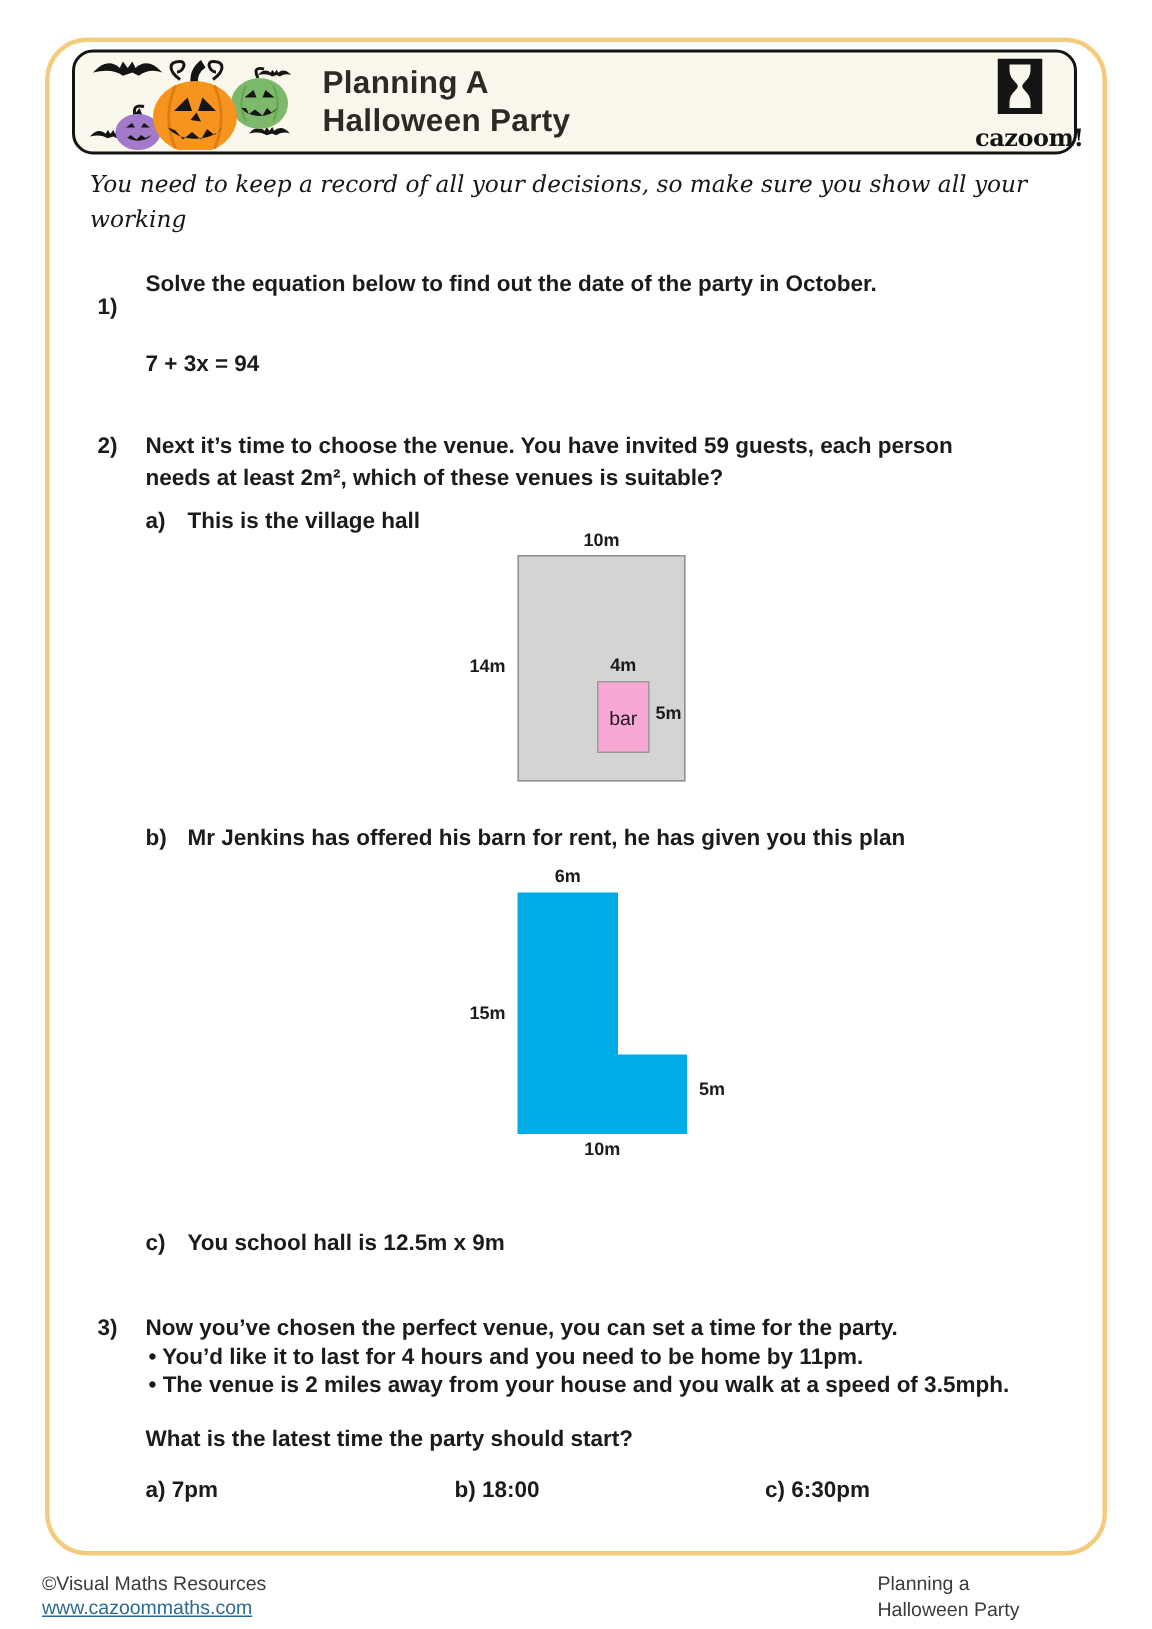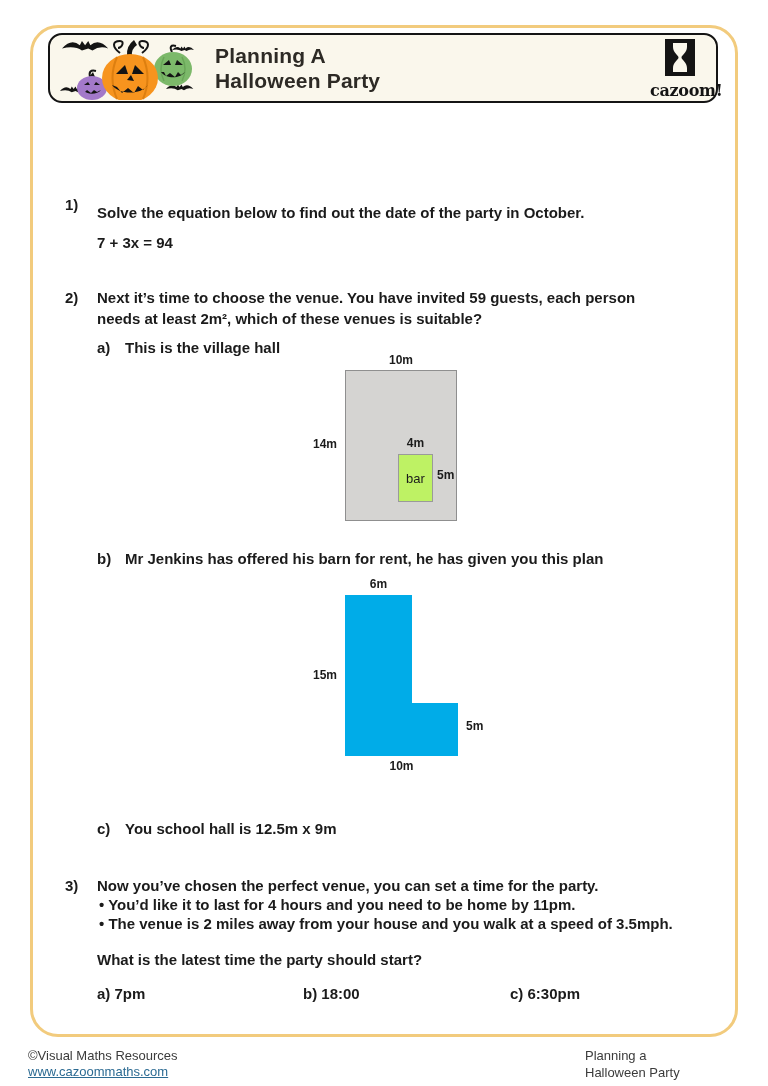--- a/index.html
+++ b/index.html
@@ -39,21 +39,21 @@
   .qnum{font-weight:700;font-size:15px;}
   .qtext{font-weight:700;font-size:15px;}
   .dim-label{font-weight:700;font-size:12px;}
   
   .hall-rect{
     left:345px;top:370px;width:112px;height:151px;box-sizing:border-box;
     border:1px solid #8F8F8F;
   }
   .bar-rect{
     left:398px;top:454px;width:35px;height:48px;box-sizing:border-box;
-    background:#bef264;border:1px solid #9a9a9a;
+    background:#f9a8d4;border:1px solid #9a9a9a;
     display:flex;align-items:center;justify-content:center;
     font-size:13px;font-weight:400;color:#1b1b1b;
   }
   
   .barn-vert{left:345px;top:595px;width:67px;height:161px;}
   .barn-horiz{left:412px;top:703px;width:46px;height:53px;}
   
   .footer-text{font-size:13px;color:#3b3b3b;line-height:17px;}
   .footer-link{font-size:13px;color:#2B6A92;text-decoration:underline;line-height:17px;}
   a{color:#2B6A92;}
@@ -122,24 +122,25 @@
   <span class="logo-mark">
     <svg width="30" height="37" viewBox="0 0 30 37" xmlns="http://www.w3.org/2000/svg">
       <rect x="0" y="0" width="30" height="37" fill="#141414"></rect>
       <path d="M8 4 H22 V8 C22 14 16.5 16 16.5 18.5 C16.5 21 22 23 22 29 V33 H8 V29 C8 23 13.5 21 13.5 18.5 C13.5 16 8 14 8 8 Z" fill="#FAF7EC"></path>
     </svg>
   </span>
   <div class="logo-text">cazoom!</div>
 </div>
 
 <div class="abs intro">
+  <div>You need to keep a record of all your decisions, so make sure you show all your working</div>
 </div>
 
 <div class="abs qnum" style="left:65px;top:196px;">1)</div>
-<div class="abs qtext" style="left:97px;top:204px;">Solve the equation below to find out the date of the party in October.</div>
+<div class="abs qtext" style="left:97px;top:181px;">Solve the equation below to find out the date of the party in October.</div>
 <div class="abs qtext" style="left:97px;top:234px;">7 + 3x = 94</div>
 
 <div class="abs qnum" style="left:65px;top:289px;">2)</div>
 <div class="abs qtext" style="left:97px;top:289px;">Next it’s time to choose the venue. You have invited 59 guests, each person</div>
 <div class="abs qtext" style="left:97px;top:310px;">needs at least 2m², which of these venues is suitable?</div>
 
 <div class="abs qtext" style="left:97px;top:339px;">a)</div>
 <div class="abs qtext" style="left:125px;top:339px;">This is the village hall</div>
 
 <div class="abs dim-label" style="left:345px;top:353px;width:112px;text-align:center;">10m</div>

